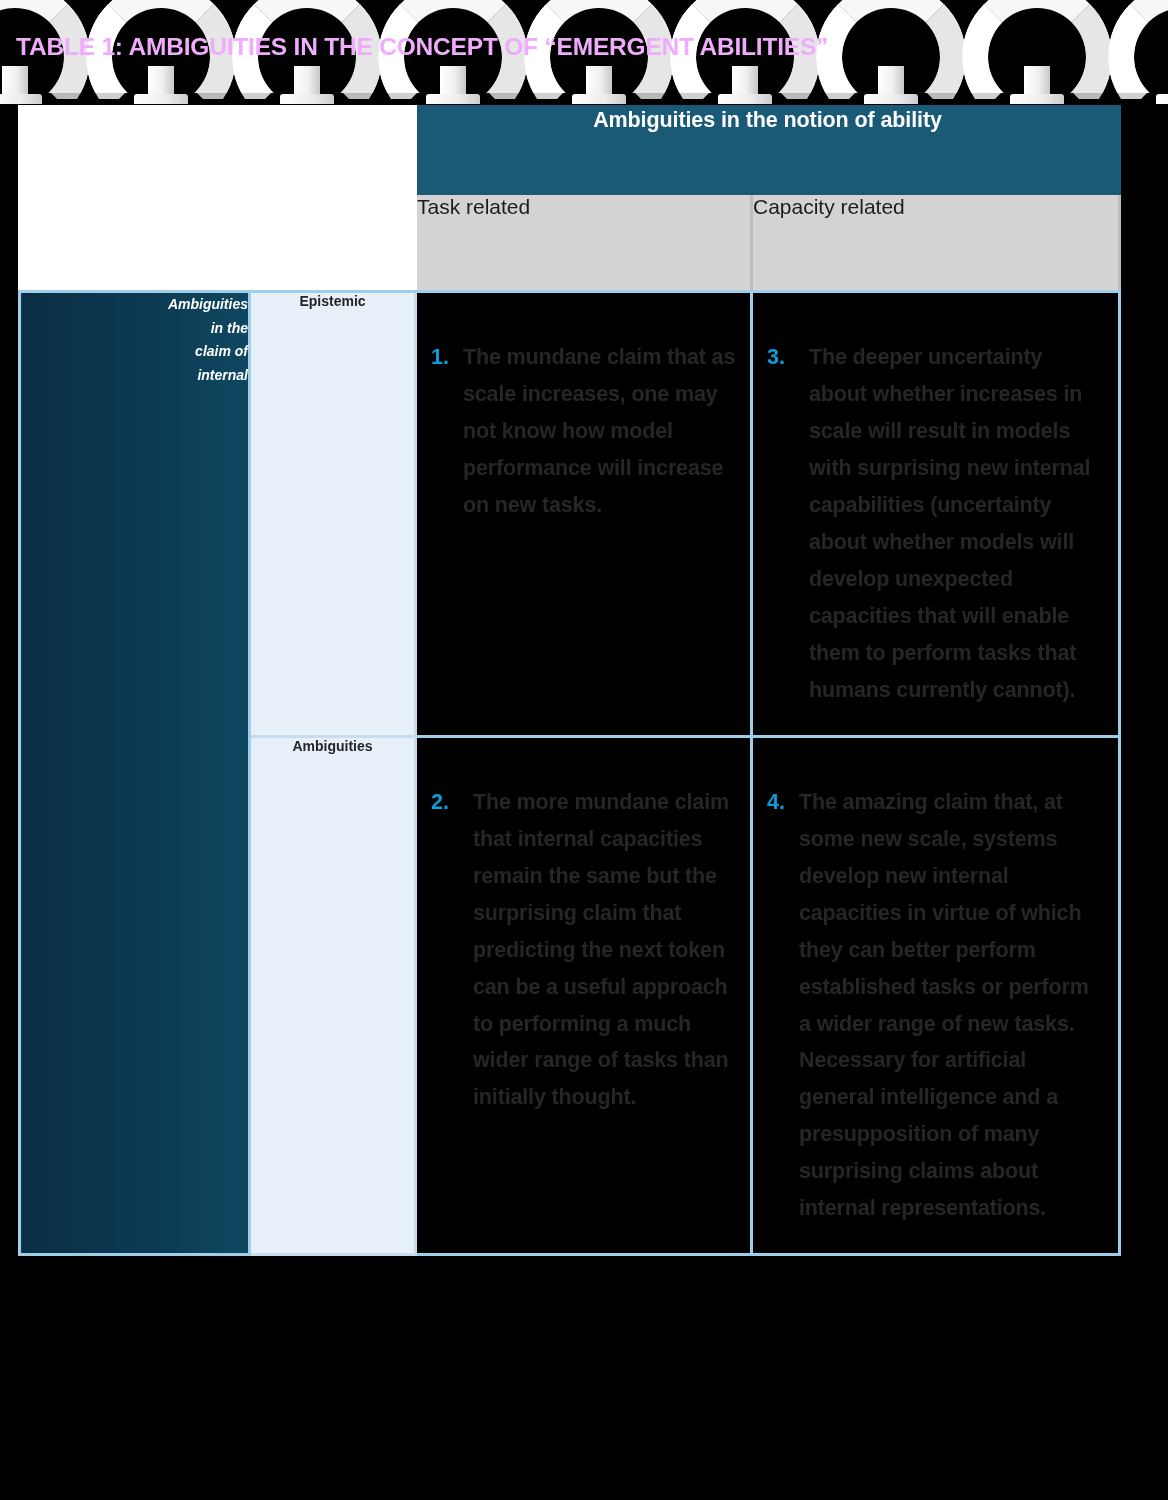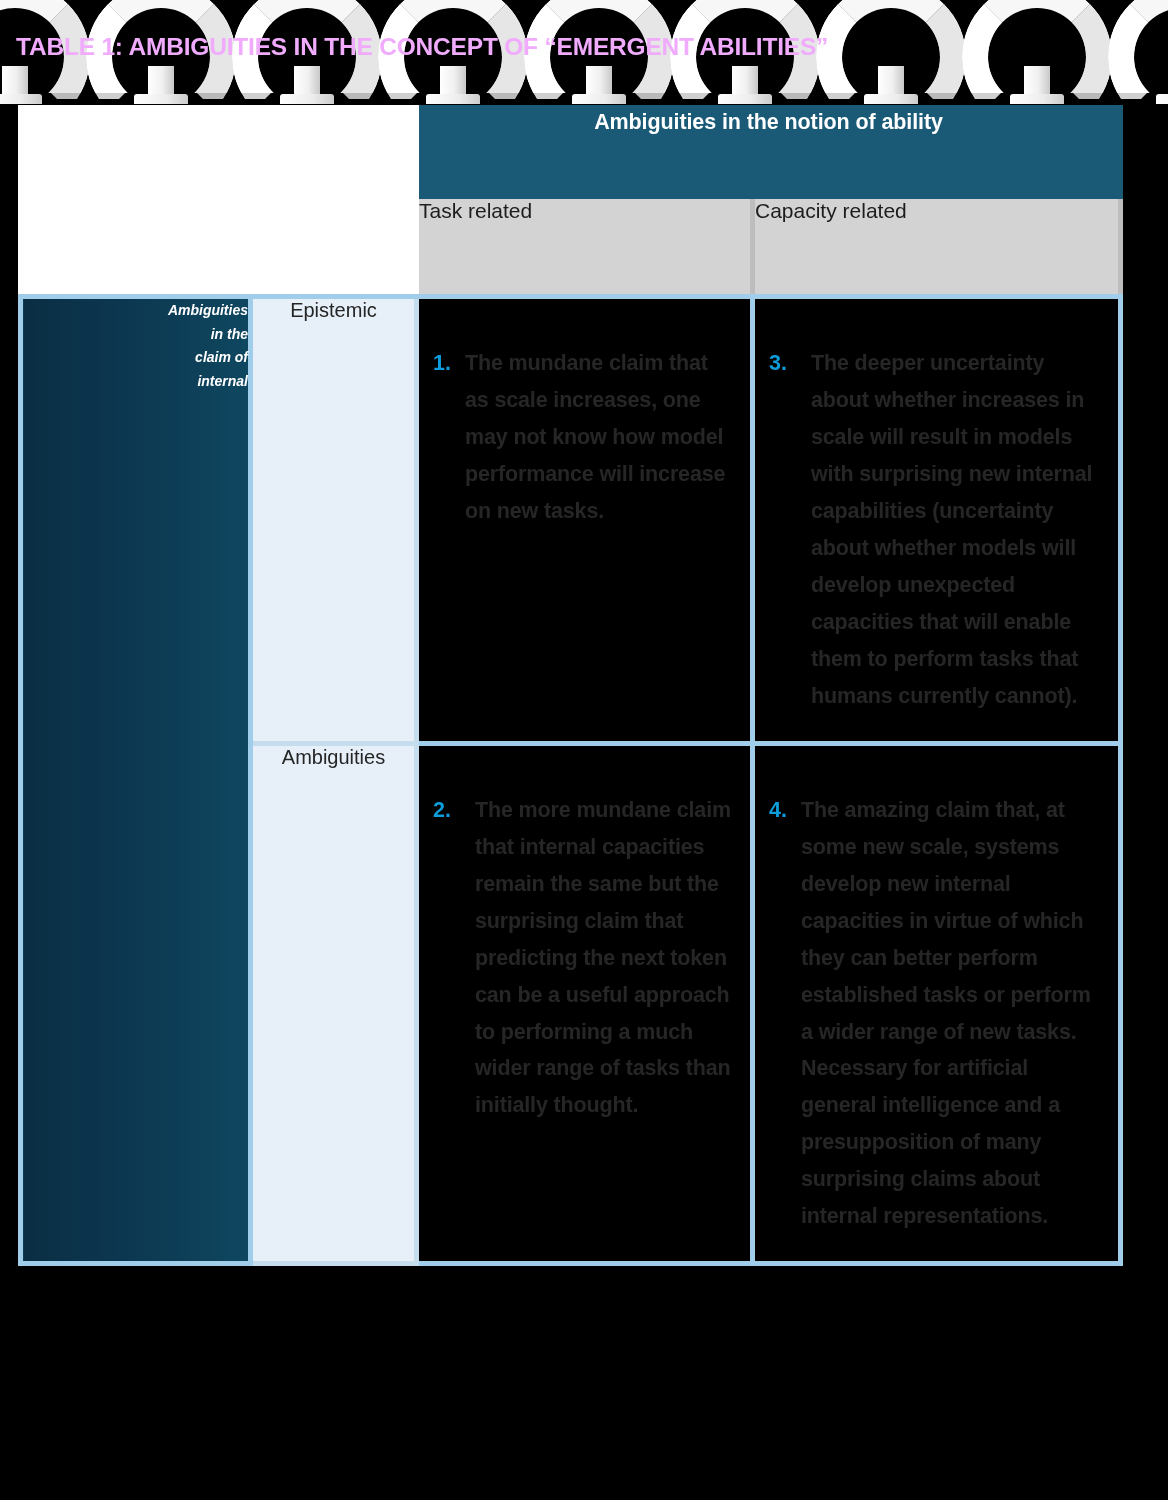--- a/index.html
+++ b/index.html
@@ -81,21 +81,21 @@
     top: 105px;
     width: 1100px;
     border-collapse: collapse;
     table-layout: fixed;
     z-index: 4;
   }
   #emergence-table td, #emergence-table th {
     padding: 0;
     margin: 8px;
     vertical-align: top;
-    border: 5px solid #5eead4;
+    border: 3px solid #5eead4;
   }
 
   .col-rowlabel { width: 230px; }
   .col-kind     { width: 166px; }
   .col-task     { width: 336px; }
   .col-capacity { width: 368px; }
 
   
   .corner-cell {
     background: #ffffff;
@@ -134,22 +134,22 @@
     font-weight: 700;
     line-height: 1.68;
     text-align: right;
     vertical-align: middle;
     border-color: #9fcdea !important;
     font-style: italic;
   }
   .kind-cell {
     background: #e7f0f9;
     color: #252525;
-    font-size: 20px;
-    font-weight: 400;
+    font-size: 14px;
+    font-weight: 700;
     text-align: center;
     vertical-align: middle;
     border-color: #c6ddee !important;
   }
   .body-cell {
     background: #000000;
     vertical-align: top;
     border-color: #9fcdea !important;
   }
   .item {

